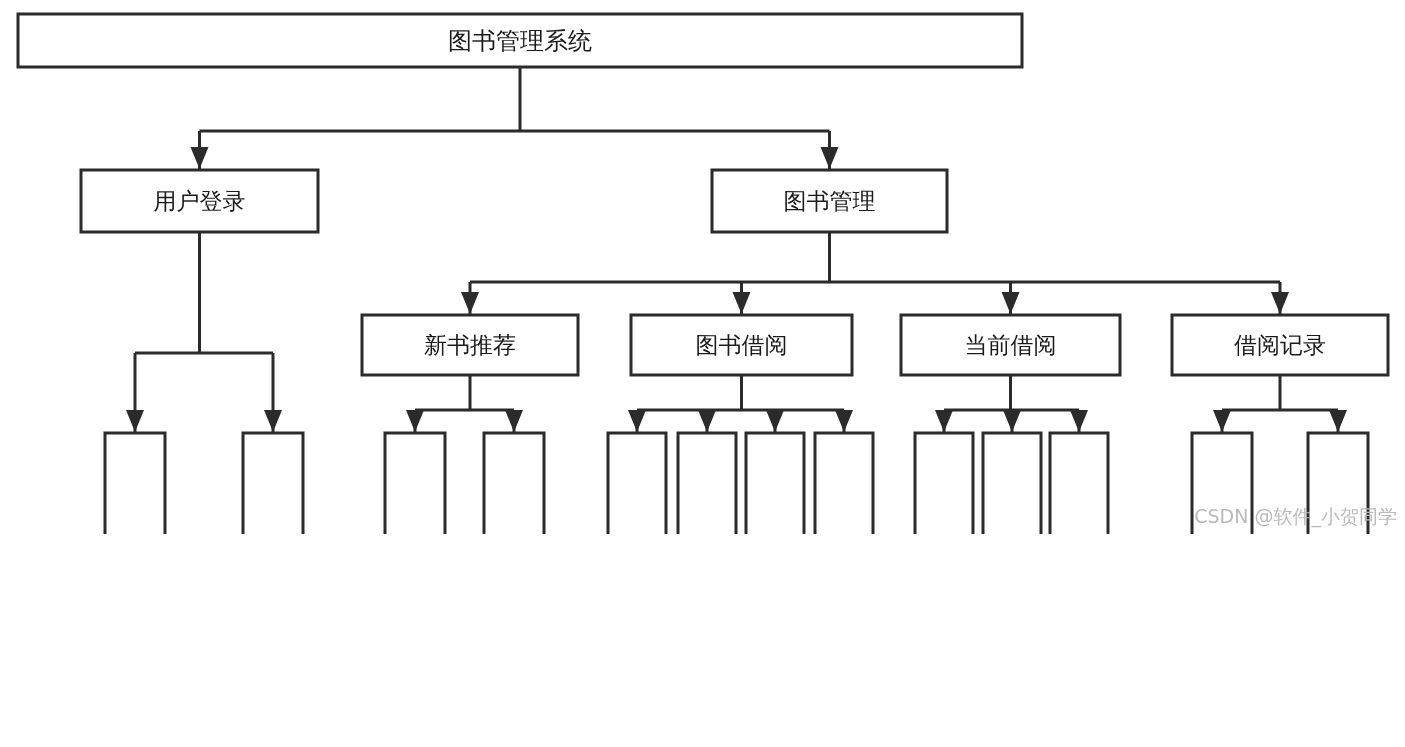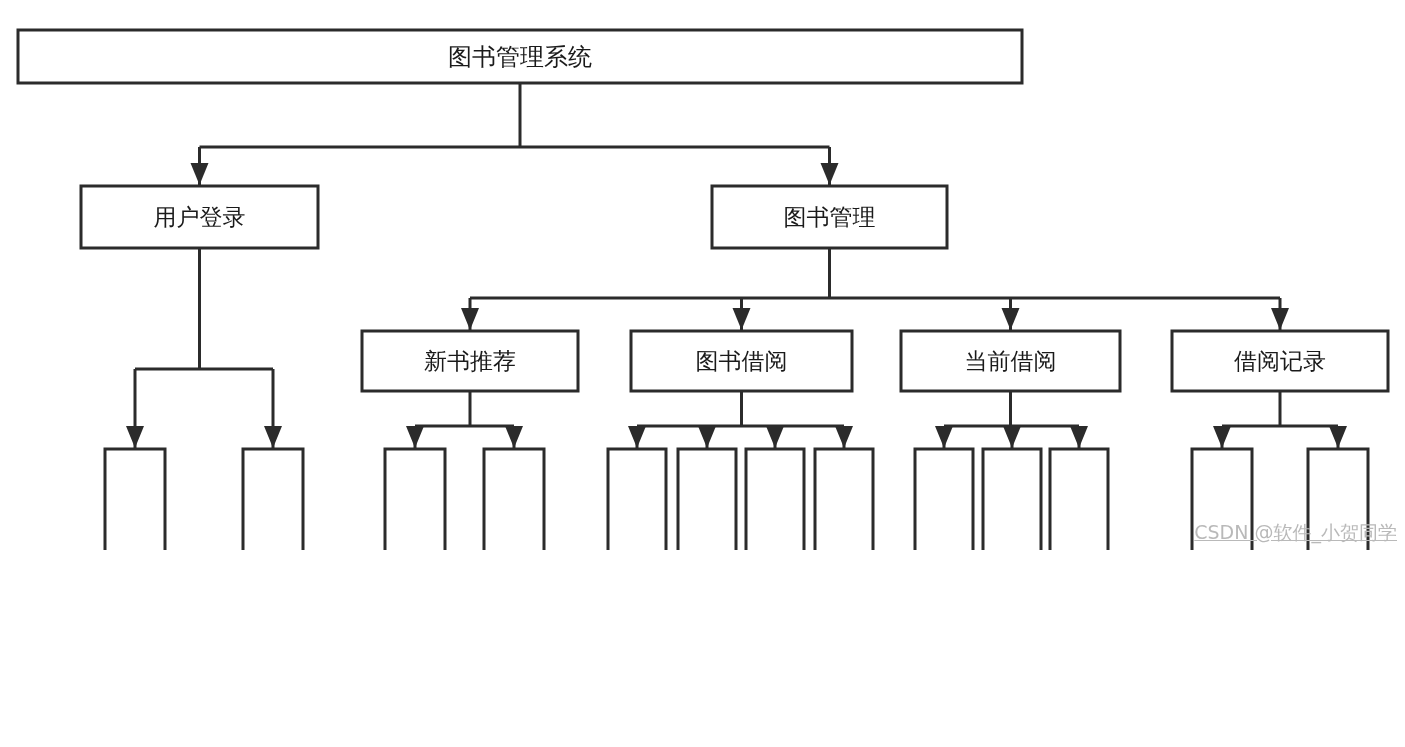--- a/index.html
+++ b/index.html
@@ -9,21 +9,20 @@
   }
   body {
     font-family: "DejaVu Sans", "Liberation Sans", sans-serif;
   }
   #diagram-root {
     position: relative;
     width: 1405px;
     height: 534px;
     background: #ffffff;
     overflow: hidden;
-    margin-top: 16px;
   }
   svg.flow {
     position: absolute;
     left: 0;
     top: 0;
     width: 1405px;
     height: 747px;
   }
   .node-rect {
     fill: #ffffff;
@@ -66,21 +65,20 @@
     justify-content: center;
   }
   .watermark {
     position: absolute;
     right: 8px;
     bottom: 4px;
     font-family: "DejaVu Sans", "Liberation Sans", sans-serif;
     font-size: 19px;
     color: #b9b9b9;
     white-space: nowrap;
-    text-decoration: underline;
   }
 </style>
 </head>
 <body>
 
 <div id="diagram-root">
 
   <svg class="flow" viewBox="0 0 1405 747">
     <g id="edge-layer">
         <line x1="520" y1="67" x2="520" y2="131" class="edge-line"></line>

